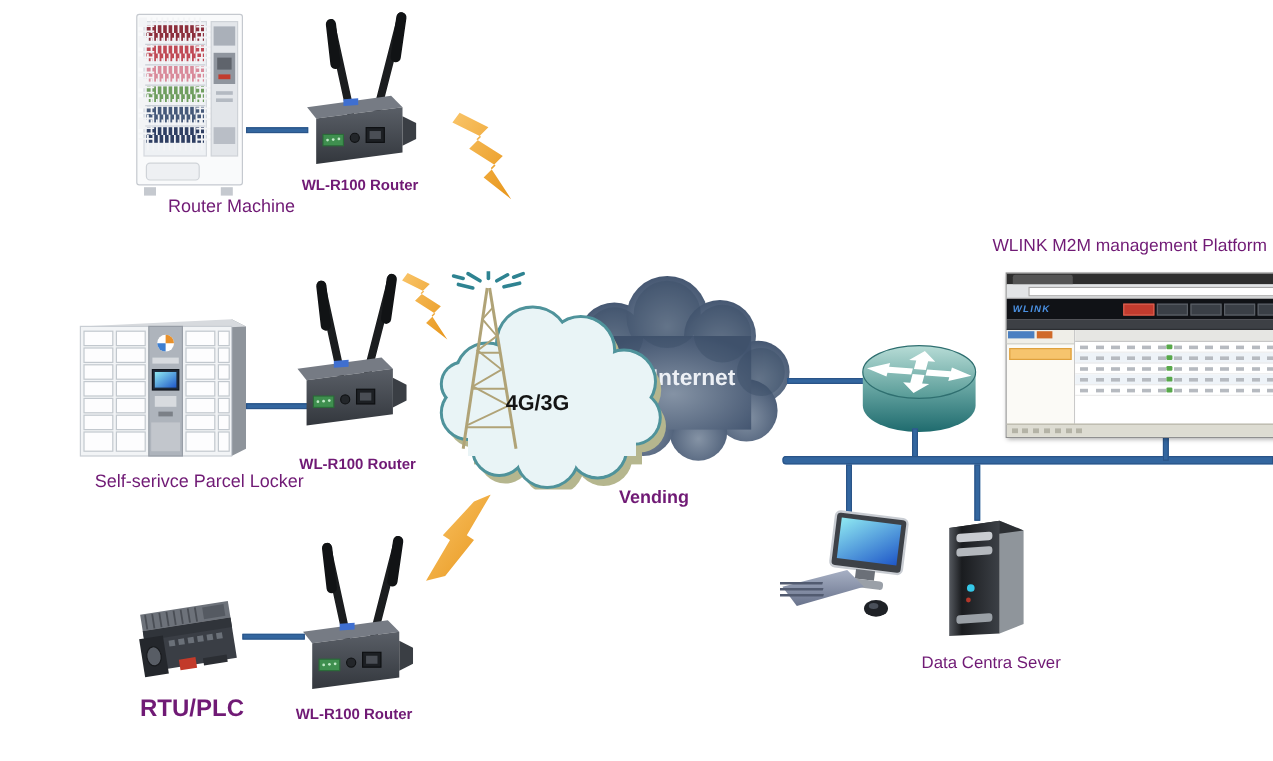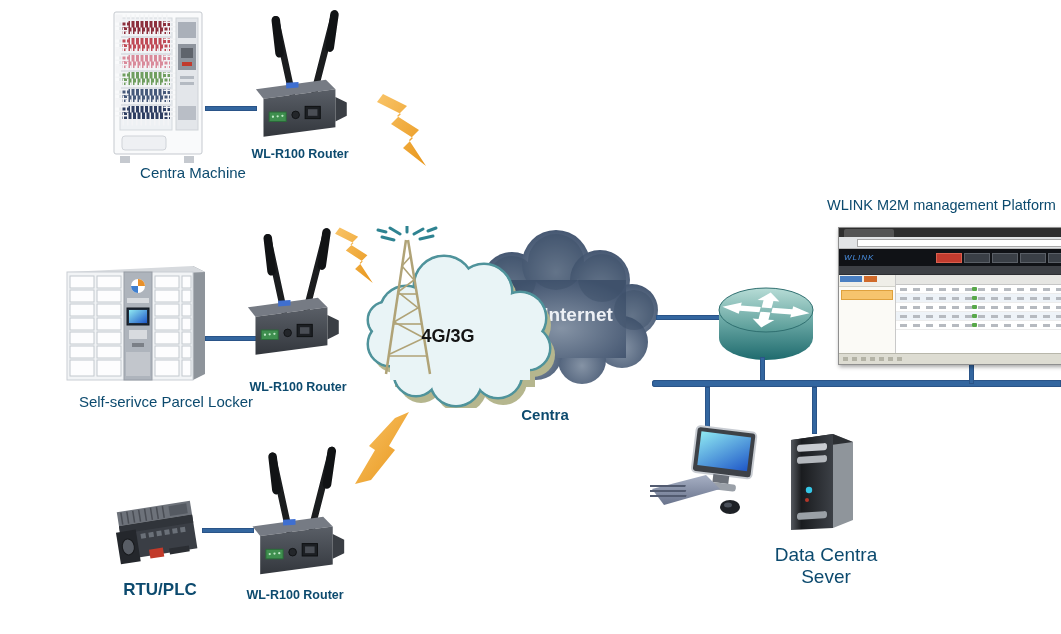--- a/index.html
+++ b/index.html
@@ -1,31 +1,31 @@
 <!DOCTYPE html>
 <html><head>
 <meta charset="utf-8">
 <style>
   html,body{margin:0;padding:0;background:#ffffff;}
   .stage{position:relative;width:1061px;height:634px;background:#fff;overflow:hidden;
          font-family:"Liberation Sans",sans-serif;color:#1f1f1f;}
   svg{display:block;}
   .abs{position:absolute;}
-  .lbl{position:absolute;text-align:center;font-size:15px;color:#0c4a6e;line-height:1.15;}
+  .lbl{position:absolute;text-align:center;font-size:15px;color:#701a75;line-height:1.15;}
   .lbl-bold{font-weight:bold;font-size:12.5px;}
   .link{position:absolute;background:#33669f;box-shadow:0 0 0 1px #2a5488 inset;}
   
   .shot{position:absolute;left:838px;top:227px;width:238px;height:136px;background:#fff;
         border:1px solid #8f8f8f;box-shadow:1px 2px 4px rgba(0,0,0,.35);}
   .shot-tabbar{height:9px;background:#2e2e2e;position:relative;}
   .shot-tab{position:absolute;left:5px;top:1px;width:50px;height:8px;background:#545454;border-radius:2px 2px 0 0;}
   .shot-urlbar{height:11px;background:#e2e4e6;border-bottom:1px solid #b9b9b9;position:relative;}
   .shot-url{position:absolute;left:18px;top:2px;right:12px;height:6px;background:#fff;border:1px solid #a8a8a8;}
   .shot-appbar{height:17px;background:#101216;display:flex;align-items:center;position:relative;}
-  .shot-logo{font-size:8px;font-weight:normal;font-style:italic;color:#4a90e2;letter-spacing:1px;margin-left:5px;}
+  .shot-logo{font-size:8px;font-weight:bold;font-style:italic;color:#4a90e2;letter-spacing:1px;margin-left:5px;}
   .shot-btns{position:absolute;right:3px;top:4px;display:flex;gap:2px;}
   .shot-btn{width:24px;height:8px;background:#3a3f46;border:1px solid #5a5f66;}
   .shot-btn.red{background:#c23b2e;border-color:#d9604f;}
   .shot-subbar{height:8px;background:#3d4045;border-bottom:1px solid #2c2e32;}
   .shot-main{display:flex;height:79px;}
   .shot-side{width:56px;background:#fbfaf6;border-right:1px solid #c9c9c9;}
   .side-head{height:9px;display:flex;gap:2px;padding:1px;background:#efeee8;border-bottom:1px solid #d2d2ca;}
   .side-chip-blue{width:22px;height:6px;background:#4a7fc1;}
   .side-chip-orange{width:13px;height:6px;background:#d06a2a;}
   .side-item{height:8px;margin:3px 2px 0 2px;background:#f6c46d;border:1px solid #dfa13d;}
@@ -127,21 +127,21 @@
     <rect x="66" y="34" width="18" height="26" fill="#8f959e"></rect>
     <rect x="69" y="38" width="12" height="10" fill="#5f646c"></rect>
     <rect x="70" y="52" width="10" height="4" fill="#c23b2e"></rect>
     <rect x="68" y="66" width="14" height="3" fill="#b4bac2"></rect>
       <rect x="68" y="72" width="14" height="3" fill="#b4bac2"></rect>
     <rect x="66" y="96" width="18" height="14" fill="#b9bec6"></rect>
     <rect x="10" y="126" width="44" height="14" rx="3" fill="#eef0f3" stroke="#cfd3d8"></rect>
     <rect x="8" y="146" width="10" height="7" fill="#c5c9cf"></rect>
       <rect x="72" y="146" width="10" height="7" fill="#c5c9cf"></rect>
   </svg>
-  <div class="lbl" style="left:118px;top:164px;width:150px;">Centra Machine</div>
+  <div class="lbl" style="left:118px;top:164px;width:150px;">Router Machine</div>
 
   <div class="link" style="left:205px;top:106px;width:52px;height:5px;"></div>
 
   <svg class="abs" style="left:246px;top:6px" width="105" height="142" viewBox="0 0 110 150">
       <use href="#sym-router"></use>
     </svg>
   <div class="lbl lbl-bold" style="left:240px;top:147px;width:120px;">WL-R100 Router</div>
 
   <svg class="abs" style="left:370px;top:92px" width="58" height="78" viewBox="0 0 58 78">
     <polygon points="13,2 37,14 27,24 49,38 39,48 56,74 33,56 43,46 21,32 31,22 7,10" fill="url(#gBolt)"></polygon>
@@ -236,21 +236,21 @@
         <rect x="52" y="41" width="5" height="5"></rect>
           <rect x="60" y="41" width="5" height="5"></rect>
           <rect x="68" y="41" width="5" height="5"></rect>
       </g>
       <rect x="4" y="36" width="20" height="32" fill="#24272c"></rect>
       <ellipse cx="14" cy="52" rx="6" ry="8" fill="#585d65" stroke="#17191c"></ellipse>
       <rect x="34" y="58" width="14" height="9" fill="#c23a2a"></rect>
       <rect x="54" y="60" width="20" height="6" fill="#2b2e33"></rect>
     </g>
   </svg>
-  <div class="lbl" style="left:100px;top:580px;width:120px;font-weight:bold;font-size:17px;">RTU/PLC</div>
+  <div class="lbl" style="left:100px;top:580px;width:120px;font-weight:bold;font-size:20px;">RTU/PLC</div>
 
   <div class="link" style="left:202px;top:528px;width:52px;height:5px;"></div>
 
   <svg class="abs" style="left:243px;top:440px" width="105" height="148" viewBox="0 0 110 150">
       <use href="#sym-router"></use>
     </svg>
   <div class="lbl lbl-bold" style="left:235px;top:588px;width:120px;">WL-R100 Router</div>
 
   <svg class="abs" style="left:352px;top:412px" width="66" height="74" viewBox="0 0 60 74">
     <polygon points="0,72 20,38 14,34 40,6 54,0 34,34 40,38 16,68" fill="url(#gBolt)"></polygon>
@@ -335,21 +335,21 @@
         <line x1="58" y1="8" x2="67" y2="3"></line>
         <line x1="38" y1="14" x2="26" y2="11"></line>
         <line x1="64" y1="13" x2="77" y2="10"></line>
         <line x1="72" y1="5" x2="80" y2="2"></line>
         <line x1="30" y1="6" x2="22" y2="4"></line>
       </g>
     </g>
     <text x="92" y="116" font-size="18" font-weight="bold" fill="#141414" text-anchor="middle" font-family="Liberation Sans, sans-serif">4G/3G</text>
   </svg>
 
-  <div class="lbl" style="left:500px;top:406px;width:90px;font-weight:bold;font-size:15px;">Centra</div>
+  <div class="lbl" style="left:500px;top:406px;width:90px;font-weight:bold;font-size:15px;">Vending</div>
 
   <div class="link" style="left:656px;top:315px;width:66px;height:5px;"></div>
 
   <svg class="abs" style="left:716px;top:284px" width="100" height="80" viewBox="0 0 100 80">
     <path d="M3 26 L3 54 A47 22 0 0 0 97 54 L97 26 Z" fill="url(#gCyl)"></path>
     <ellipse cx="50" cy="26" rx="47" ry="22" fill="url(#gCylTop)" stroke="#2f6f70" stroke-width="1"></ellipse>
     <g fill="#ffffff" transform="translate(50,26) scale(1,0.52)">
       <g transform="rotate(8)">
           <polygon points="6,-5 26,-5 26,-11 44,0 26,11 26,5 6,5"></polygon>
         </g>
@@ -393,21 +393,21 @@
   <svg class="abs" style="left:783px;top:428px" width="74" height="102" viewBox="0 0 74 102">
     <polygon points="50,6 70,14 70,92 50,100" fill="#8f959b"></polygon>
     <polygon points="50,6 70,14 26,20 8,12" fill="#2c2f33"></polygon>
     <polygon points="8,12 50,6 50,100 8,102" fill="url(#gSrvFront)"></polygon>
     <rect x="14" y="18" width="30" height="7" rx="3" fill="#c9ccd1" transform="skewY(-4)"></rect>
     <rect x="14" y="30" width="30" height="7" rx="3" fill="#b4b8bd" transform="skewY(-4)"></rect>
     <circle cx="26" cy="62" r="3.2" fill="#35c8e8"></circle>
     <circle cx="24" cy="72" r="2" fill="#b4372a"></circle>
     <rect x="14" y="86" width="30" height="7" rx="3" fill="#9aa0a6" transform="skewY(-4)"></rect>
   </svg>
-  <div class="lbl" style="left:760px;top:544px;width:132px;font-size:19px;">Data Centra Sever</div>
+  <div class="lbl" style="left:760px;top:544px;width:132px;font-size:14px;">Data Centra Sever</div>
 
   <div class="lbl" style="left:827px;top:197px;width:245px;text-align:left;font-size:14.5px;white-space:nowrap;">WLINK M2M management Platform</div>
 
   <div class="shot">
     <div class="shot-tabbar">
       <div class="shot-tab"></div>
     </div>
     <div class="shot-urlbar">
       <div class="shot-url"></div>
     </div>

